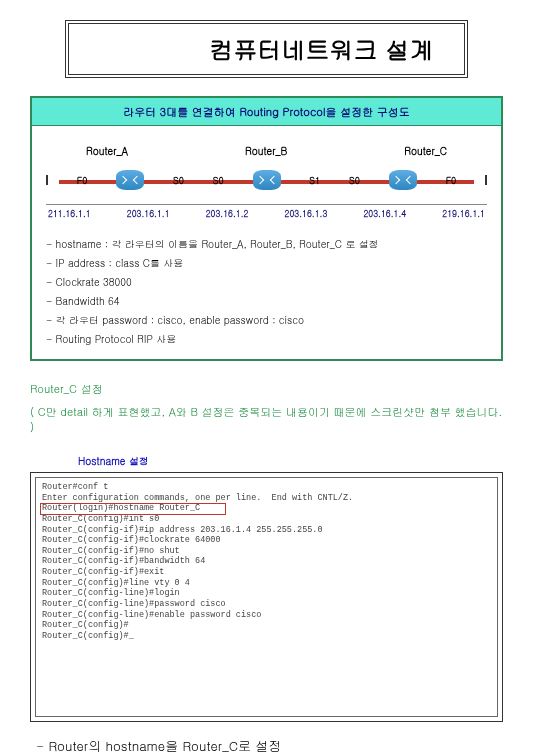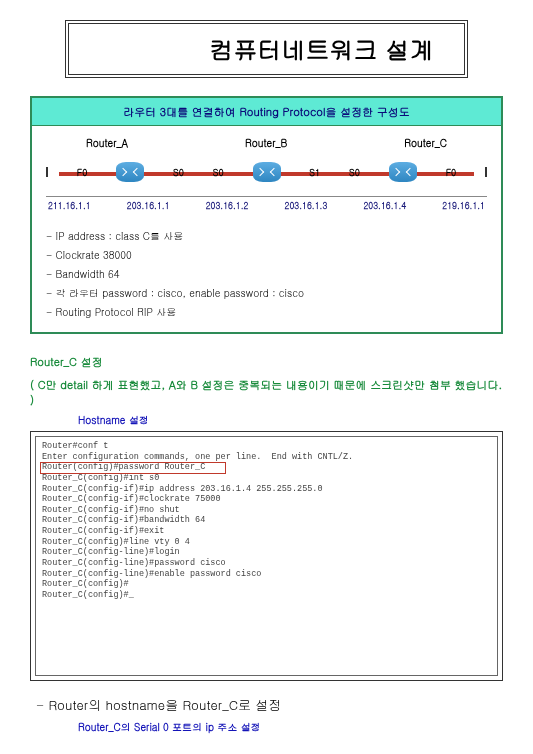--- a/index.html
+++ b/index.html
@@ -108,29 +108,29 @@
   }
   .ip { text-align:center; }
   .bullets {
     padding: 10px 14px;
     font-size: 10px;
     line-height: 1.9;
   }
   .bullets .line { display:block; }
   .green-heading {
     color: #178a3a;
-    font-weight: bold;
+    font-weight: normal;
     font-size: 11px;
     margin: 16px 0 2px 0;
   }
   .blue-sub {
     color: #1414b8;
     font-weight: bold;
     font-size: 10px;
-    margin: 6px 0 4px 0;
+    margin: 20px 0 4px 0;
     padding-left: 48px;
   }
   .terminal-wrap {
     border: 1px solid #333;
     padding: 4px;
   }
   .terminal-inner {
     border: 1px solid #666;
     background: #fff;
     font-family: "Courier New", monospace;
@@ -155,21 +155,21 @@
 </head>
 <body>
 
 <div class="title-box">컴퓨터네트워크 설계</div>
 
 <div class="main-frame">
   <div class="section-title">라우터 3대를 연결하여 Routing Protocol을 설정한 구성도</div>
 
   <div class="diagram">
 
-    <div style="display:flex; justify-content:space-between; padding:0 40px;">
+    <div style="display:flex; justify-content:space-between; padding:0 40px;margin-top:8px;">
       <span class="router-label">Router_A</span>
       <span class="router-label">Router_B</span>
       <span class="router-label">Router_C</span>
     </div>
 
     <div class="topology">
       <span class="link-line" style="left:3%; width:94%;"></span>
 
       <span class="tick"></span>
       <span class="port">F0</span>
@@ -190,40 +190,41 @@
       <span class="ip">211.16.1.1</span>
       <span class="ip">203.16.1.1</span>
       <span class="ip">203.16.1.2</span>
       <span class="ip">203.16.1.3</span>
       <span class="ip">203.16.1.4</span>
       <span class="ip">219.16.1.1</span>
     </div>
   </div>
 
   <div class="bullets">
+    <span class="line">- hostname : 각 라우터의 이름을 Router_A, Router_B, Router_C 로 설정</span>
     <span class="line">- IP address : class C를 사용</span>
     <span class="line">- Clockrate 38000</span>
     <span class="line">- Bandwidth 64</span>
     <span class="line">- 각 라우터 password : cisco, enable password : cisco</span>
     <span class="line">- Routing Protocol RIP 사용</span>
   </div>
 </div>
 
 <div class="green-heading">Router_C 설정</div>
 <div class="green-heading" style="margin-top:8px;">( C만 detail 하게 표현했고, A와 B 설정은 중복되는 내용이기 때문에 스크린샷만 첨부 했습니다. )</div>
 
 <div class="blue-sub">Hostname 설정</div>
 
 <div class="terminal-wrap">
   <div class="terminal-inner"><span class="highlight-box" style="left:4px; top:25px; width:186px; height:12px;"></span><span>Router#conf t</span>
 <span>Enter configuration commands, one per line.  End with CNTL/Z.</span>
-<span>Router(config)#password Router_C</span>
+<span>Router(login)#hostname Router_C</span>
 <span>Router_C(config)#int s0</span>
 <span>Router_C(config-if)#ip address 203.16.1.4 255.255.255.0</span>
-<span>Router_C(config-if)#clockrate 75000</span>
+<span>Router_C(config-if)#clockrate 64000</span>
 <span>Router_C(config-if)#no shut</span>
 <span>Router_C(config-if)#bandwidth 64</span>
 <span>Router_C(config-if)#exit</span>
 <span>Router_C(config)#line vty 0 4</span>
 <span>Router_C(config-line)#login</span>
 <span>Router_C(config-line)#password cisco</span>
 <span>Router_C(config-line)#enable password cisco</span>
 <span>Router_C(config)#</span>
 <span>Router_C(config)#_</span></div>
 </div>

